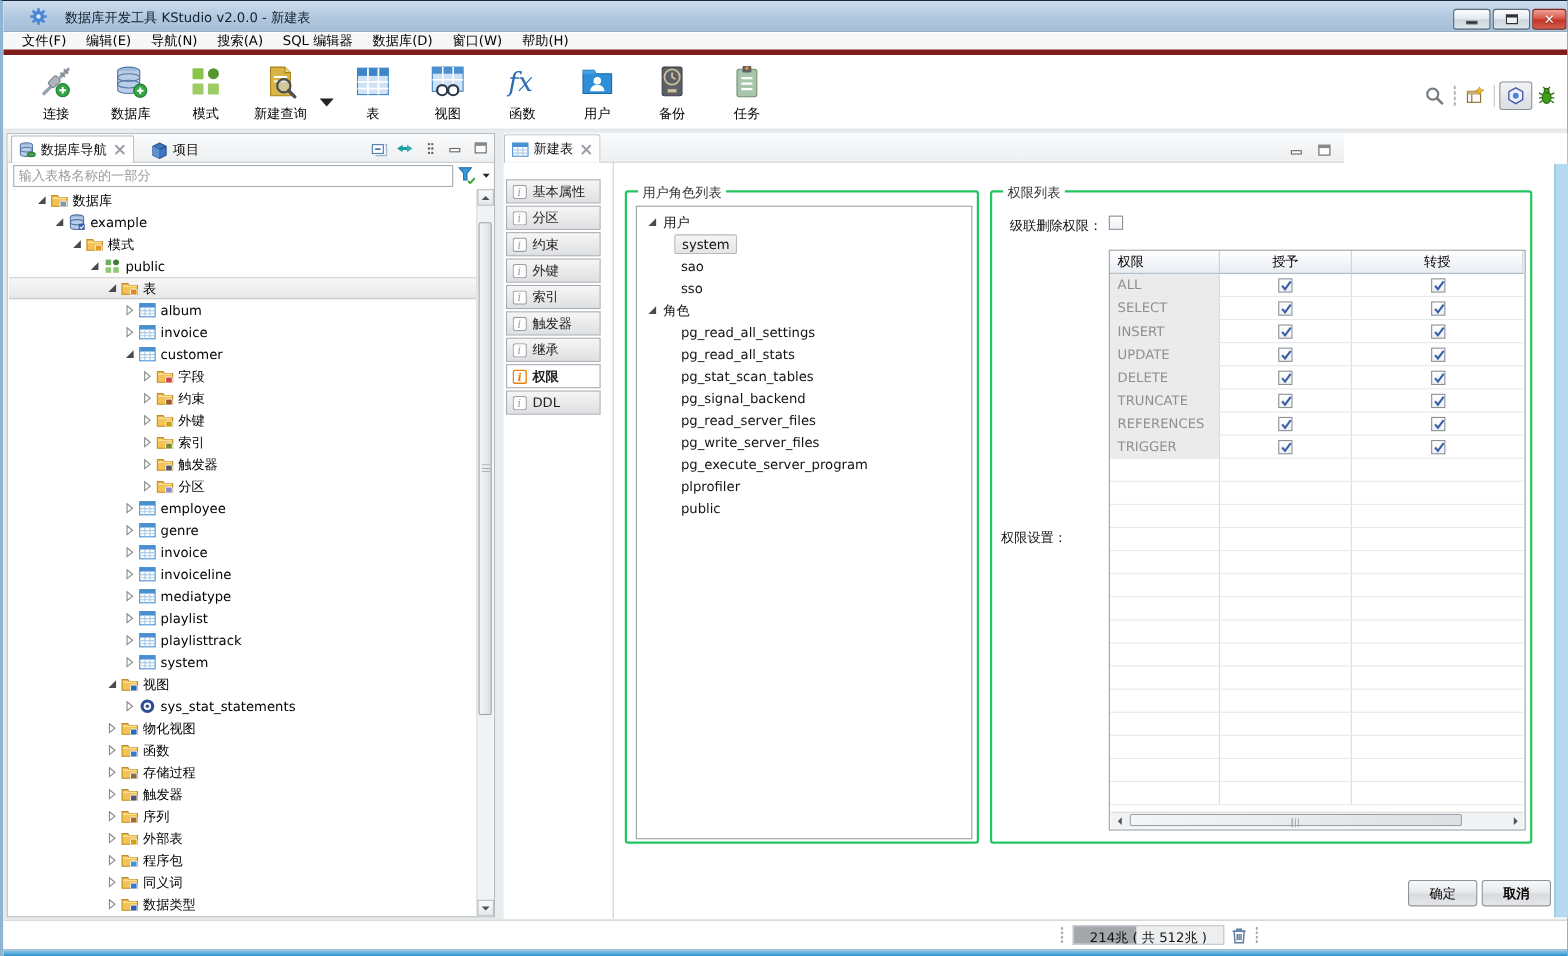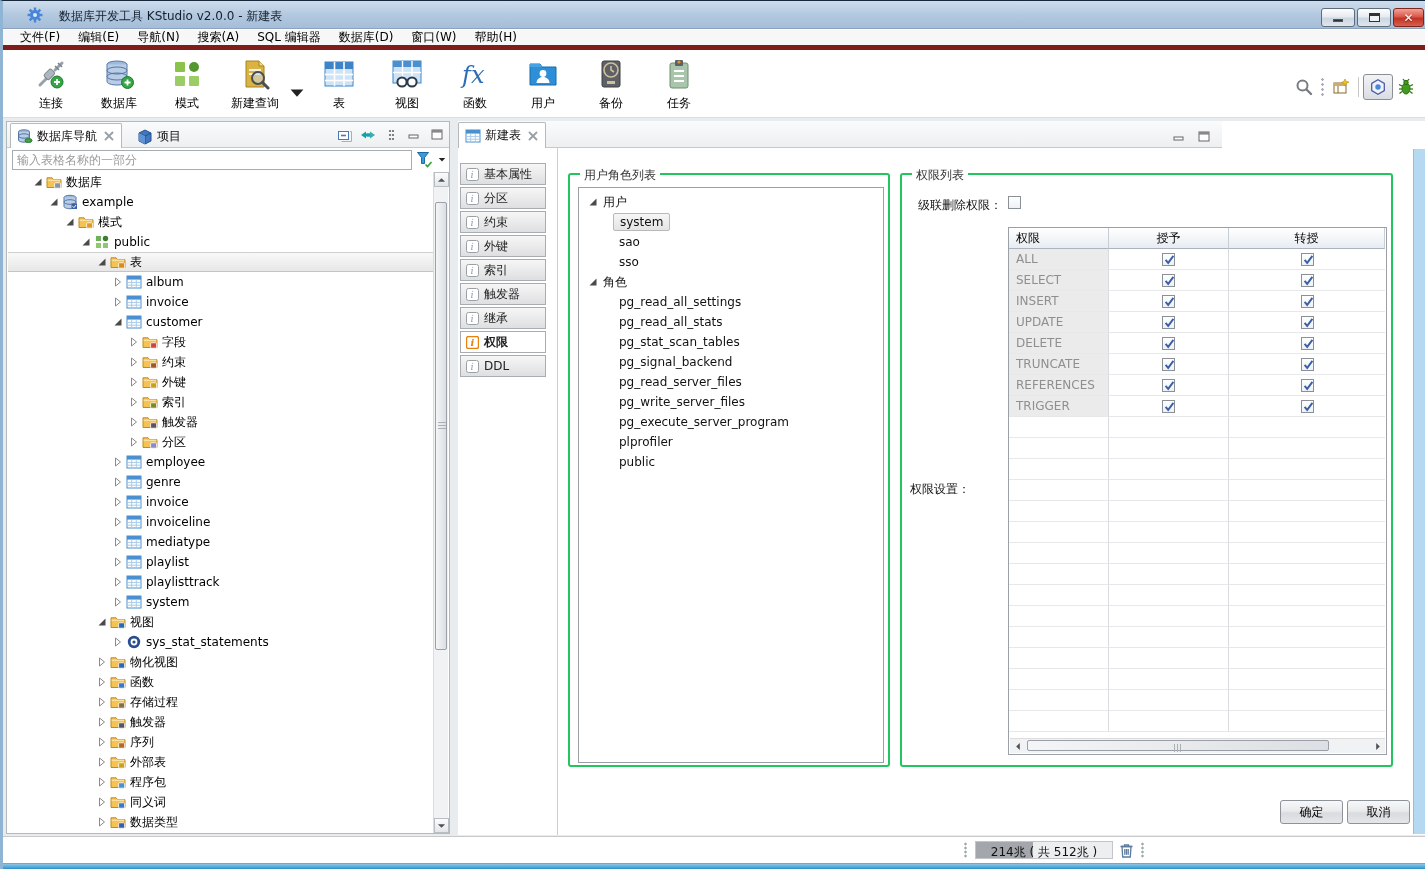--- a/index.html
+++ b/index.html
@@ -102,21 +102,21 @@
   .phead .pcell { background:linear-gradient(#ffffff,#e8ecf2); border-right:1px solid #c6cdd5; border-bottom:1px solid #aab4be; color:#000; }
   .pc0 { width:100px; padding-left:7px; }
   .pc1 { width:120px; justify-content:center; }
   .pc2 { width:156px; justify-content:center; }
   .pname { background:#ebebeb; color:#8f8f8f; }
   .hscroll { position:absolute; left:1px; bottom:1px; width:375px; height:15px; background:#f1f2f4; border-top:1px solid #dcdcdc; }
   
   .pushbtn { position:absolute; width:63px; height:24px; border:1px solid #8e9299; border-radius:3px;
      background:linear-gradient(#f7f8f9,#e9eaec 45%,#d9dbdf 55%,#e4e6e9); display:flex; align-items:center; justify-content:center; color:#000; }
   #btn-ok { left:822px; top:679px; }
-  #btn-cancel { left:889px; top:679px; }
+  #btn-cancel { left:889px; top:679px;font-weight:bold; }
   
   #right-strip { position:absolute; left:1410px; top:148px; width:13px; height:685px; background:#b5d9f0; border-left:1px solid #8fc0de; }
   
   #statusbar { position:absolute; left:0; top:835px; width:100%; height:27px; background:#fff; border-top:1px solid #c9c9c9; }
   .sb-handle { position:absolute; top:5px; width:3px; height:16px;
      background-image:radial-gradient(#9aa 1px, transparent 1.2px); background-size:3px 4px; }
   #mem-gauge { position:absolute; left:972px; top:4px; width:138px; height:18px; background:#eceef0; border:1px solid #c2c6ca; overflow:hidden; }
   #mem-fill { position:absolute; left:0; top:0; height:100%; background:#a3a6aa; }
   #mem-text { position:absolute; width:100%; text-align:center; top:2px; color:#111; }
   #trash-btn { position:absolute; left:1115px; top:5px; width:17px; height:17px; }

